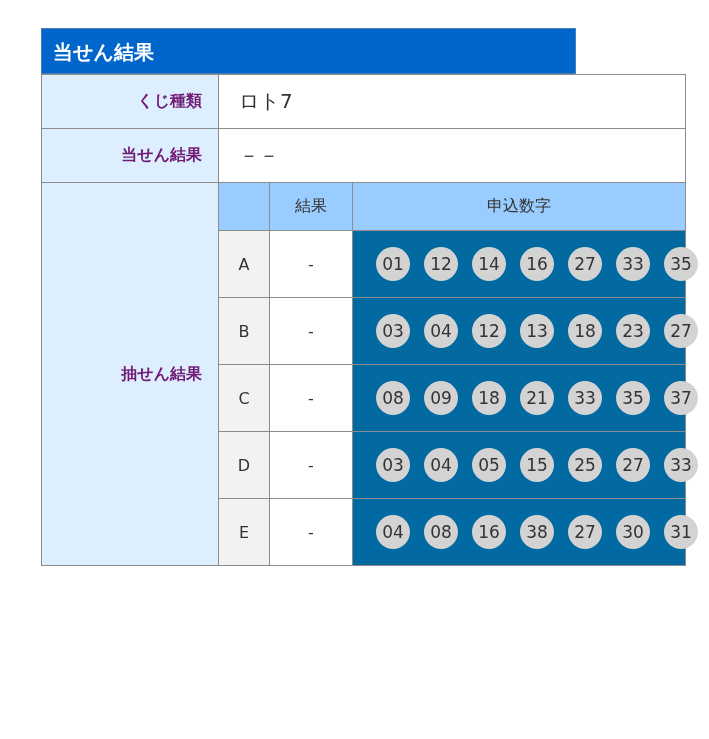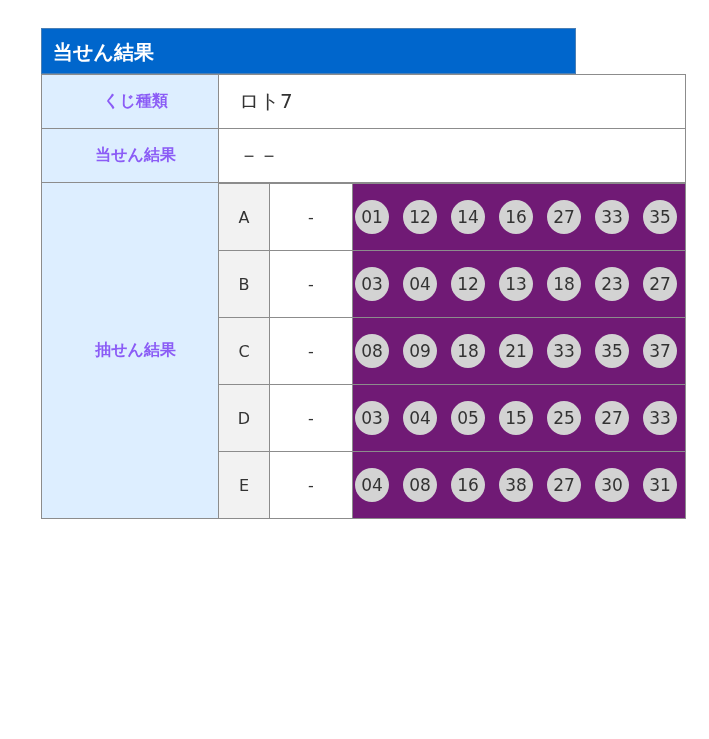--- a/index.html
+++ b/index.html
@@ -1,33 +1,33 @@
 <!DOCTYPE html>
 <html><head>
 <meta charset="utf-8">
 <style>
   html, body { margin: 0; padding: 0; background: #ffffff; }
   body { width: 709px; height: 739px; position: relative; font-family: "DejaVu Sans", "Liberation Sans", sans-serif; color: #333333; }
   .wrap { position: absolute; left: 41px; top: 28px; width: 535px; }
   .title-bar { background: #0066cc; color: #ffffff; height: 46px; line-height: 46px; padding-left: 11px; font-size: 20px; font-weight: bold; border: 1px solid #4a7fb5; box-sizing: border-box; }
   table.main { border-collapse: collapse; width: 645px; table-layout: fixed; }
   table.main > tbody > tr > th, table.main > tbody > tr > td { border: 1px solid #8c8c8c; }
-  table.main th.label { background: #ddeeff; width: 177px; text-align: center; padding: 0 0 0 11px; font-size: 16px; font-weight: bold; color: #8b5cf6; height: 53px; box-sizing: border-box; }
+  table.main th.label { background: #ddeeff; width: 177px; text-align: right; padding: 0 16px 0 11px; font-size: 16px; font-weight: bold; color: #701a75; height: 53px; box-sizing: border-box; }
   table.main td.val { background: #ffffff; padding: 0 0 0 20px; font-size: 20px; color: #333; height: 53px; }
   table.main td.inner-cell { padding: 0; vertical-align: top; }
   table.inner { border-collapse: collapse; width: 100%; table-layout: fixed; }
   table.inner th, table.inner td { border: 1px solid #8c8c8c; }
   table.inner tr:first-child th { border-top: none; }
   table.inner tr th:first-child, table.inner tr td:first-child { border-left: none; }
   table.inner tr th:last-child, table.inner tr td:last-child { border-right: none; }
   table.inner tr:last-child td { border-bottom: none; }
   table.inner th { background: #99ccff; height: 45px; font-weight: normal; font-size: 16px; color: #333; }
   table.inner td.letter { background: #f2f2f2; text-align: center; font-size: 16px; width: 48px; height: 64px; }
   table.inner td.res { background: #fff; text-align: center; font-size: 16px; width: 80px; }
-  table.inner td.nums { background: #701a75; padding: 0 0 0 2px; white-space: nowrap; text-decoration: underline; }
+  table.inner td.nums { background: #0369a1; padding: 0 0 0 23px; white-space: nowrap; text-decoration: underline; }
   .ball { display: inline-block; width: 34px; height: 34px; line-height: 34px; border-radius: 50%; background: #d3d3d3; text-align: center; font-size: 17px; color: #333; margin-right: 14px; vertical-align: middle; }
   .ball:last-child { margin-right: 0; }
 </style>
 </head>
 <body>
 
 <div class="wrap">
   <div class="title-bar">当せん結果</div>
   <table class="main">
     <tbody>
@@ -37,20 +37,25 @@
       </tr>
       <tr>
         <th class="label">当せん結果</th>
         <td class="val">－－</td>
       </tr>
       <tr>
         <th class="label">抽せん結果</th>
         <td class="inner-cell">
           <table class="inner">
             <tbody>
+                <tr>
+              <th style="width:48px"></th>
+              <th style="width:80px">結果</th>
+              <th>申込数字</th>
+            </tr>
             <tr>
               <td class="letter">A</td>
               <td class="res">-</td>
               <td class="nums">
                 <span class="ball">01</span><span class="ball">12</span><span class="ball">14</span><span class="ball">16</span><span class="ball">27</span><span class="ball">33</span><span class="ball">35</span>
               </td>
             </tr>
             <tr>
               <td class="letter">B</td>
               <td class="res">-</td>

